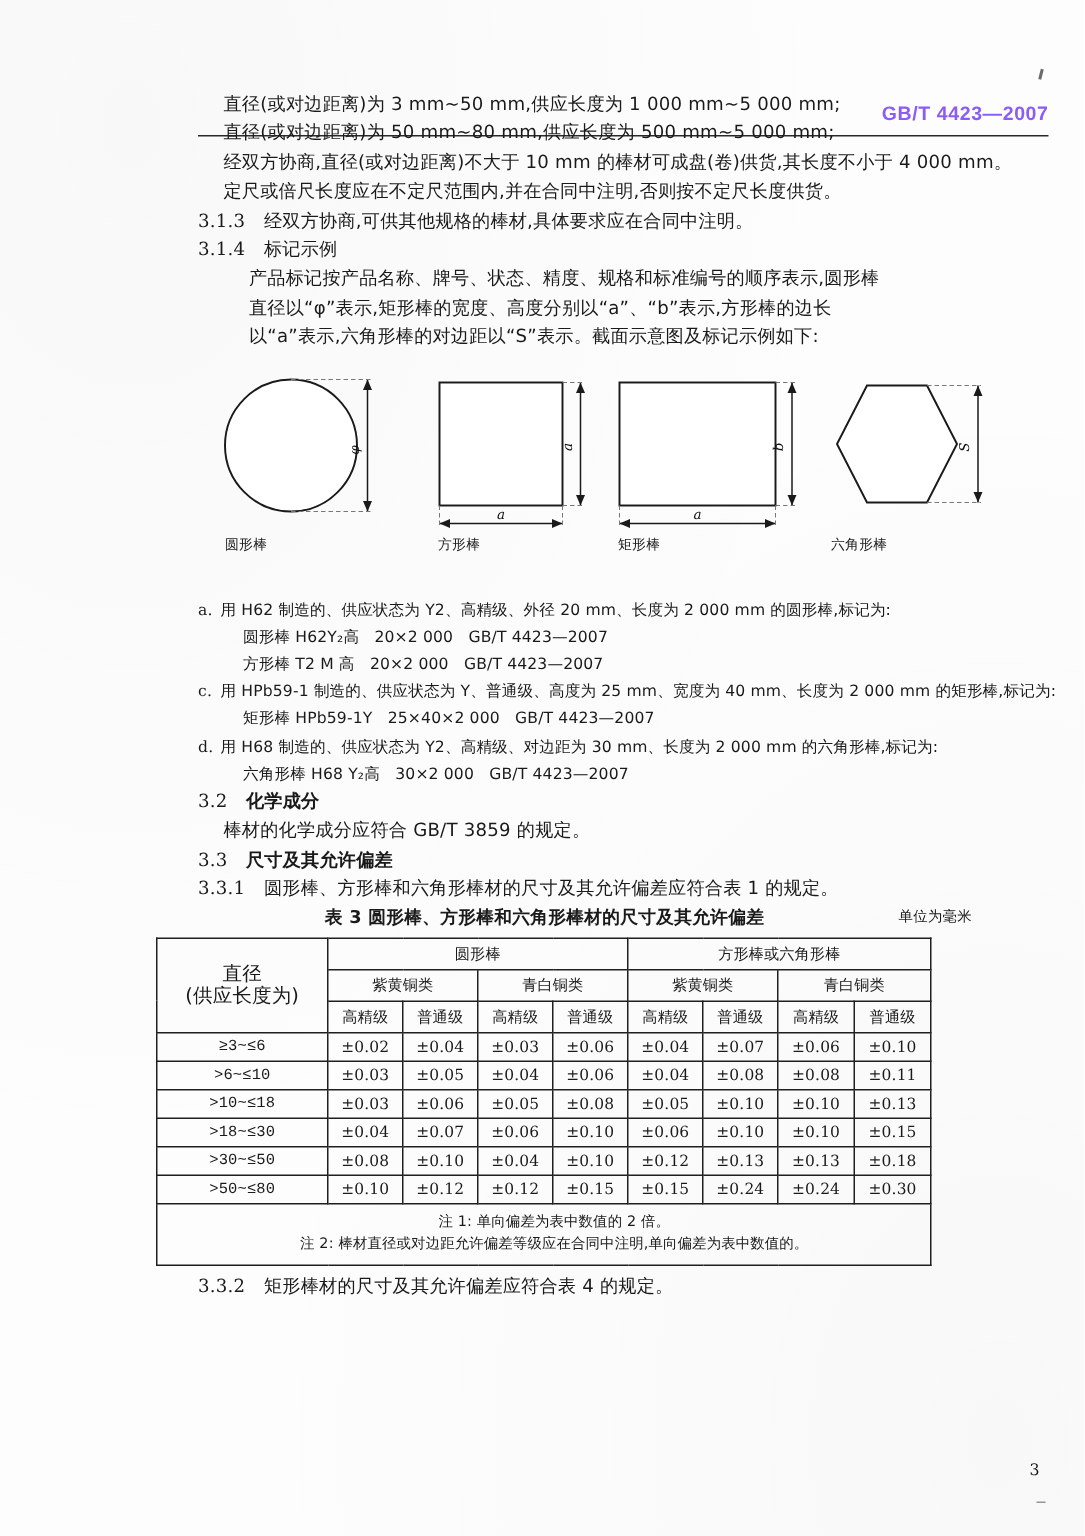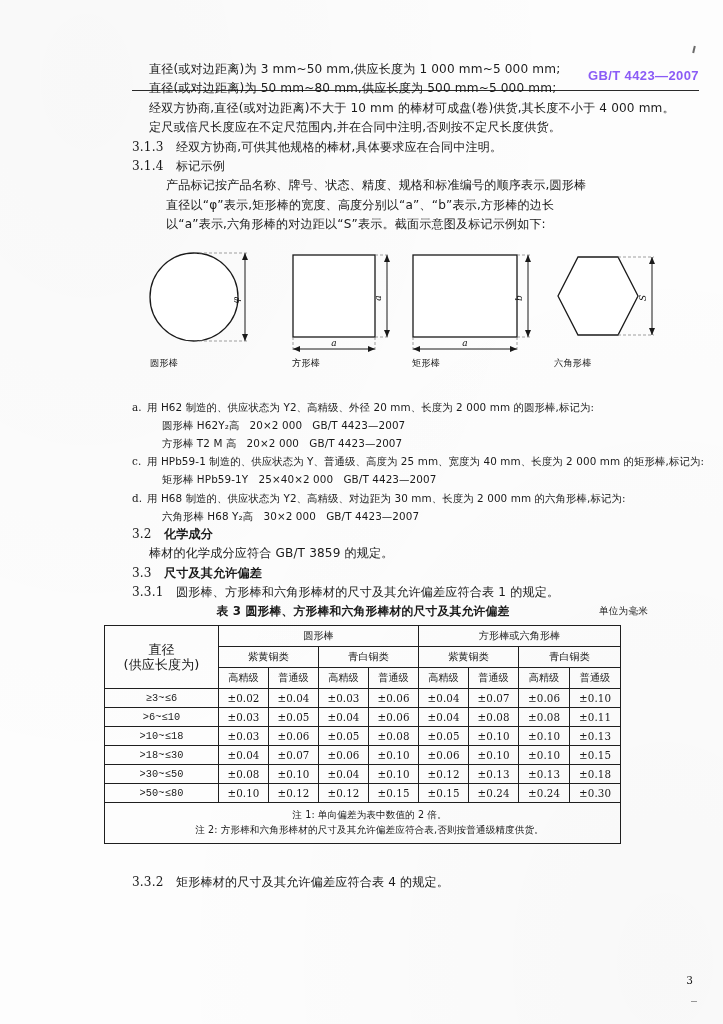--- a/index.html
+++ b/index.html
@@ -182,21 +182,21 @@
     height: auto !important;
   }
   .note-line {
     font-size: 9.6px;
     line-height: 15.6px;
     white-space: nowrap;
     letter-spacing: .1px;
   }
 
   .after-table {
-    margin-top: 29px;
+    margin-top: 4px;
   }
 
   .pagenum {
     position: absolute;
     right: 30px;
     bottom: 38px;
     font-family: "DejaVu Serif", "Liberation Serif", serif;
     font-size: 10.5px;
   }
   .bottom-tick {
@@ -446,21 +446,21 @@
           <td class="val">±0.12</td>
           <td class="val">±0.15</td>
           <td class="val">±0.15</td>
           <td class="val">±0.24</td>
           <td class="val">±0.24</td>
           <td class="val">±0.30</td>
         </tr>
         <tr>
           <td class="notes" colspan="9">
             <div class="note-line">注 1: 单向偏差为表中数值的 2 倍。</div>
-            <div class="note-line">注 2: 方形棒和六角形棒材的尺寸及其允许偏差应符合表,否则按普通级精度供货。</div>
+            <div class="note-line">注 2: 棒材直径或对边距允许偏差等级应在合同中注明,单向偏差为表中数值的。</div>
           </td>
         </tr>
       </tbody>
     </table>
 
     <div class="sect after-table">
       <span class="num">3.3.2</span>
       <span class="txt">矩形棒材的尺寸及其允许偏差应符合表 4 的规定。</span>
     </div>
 

